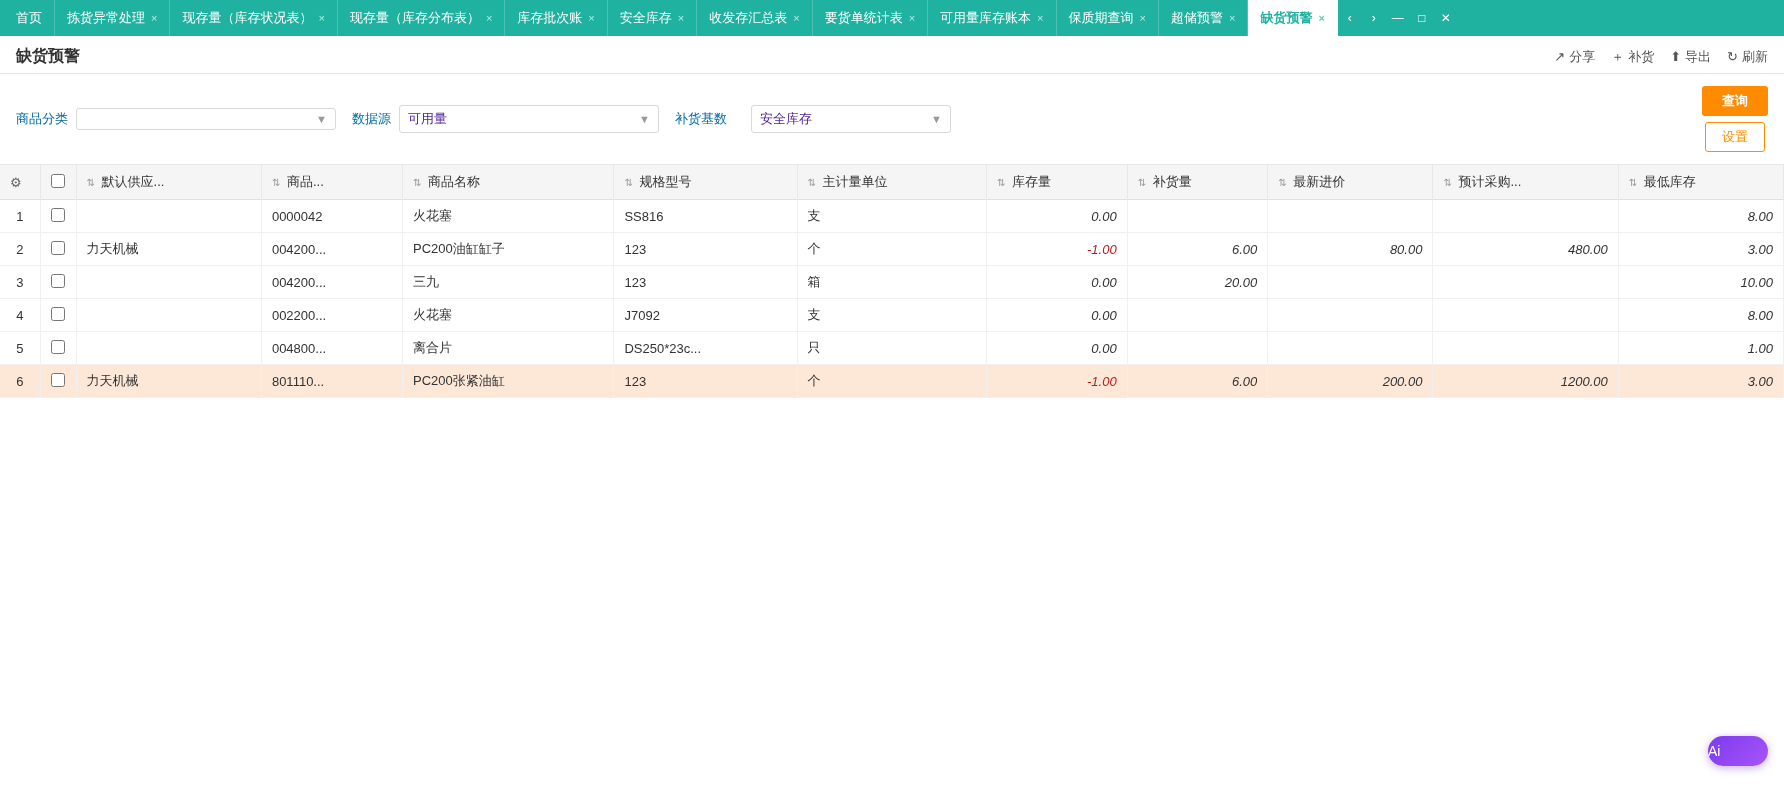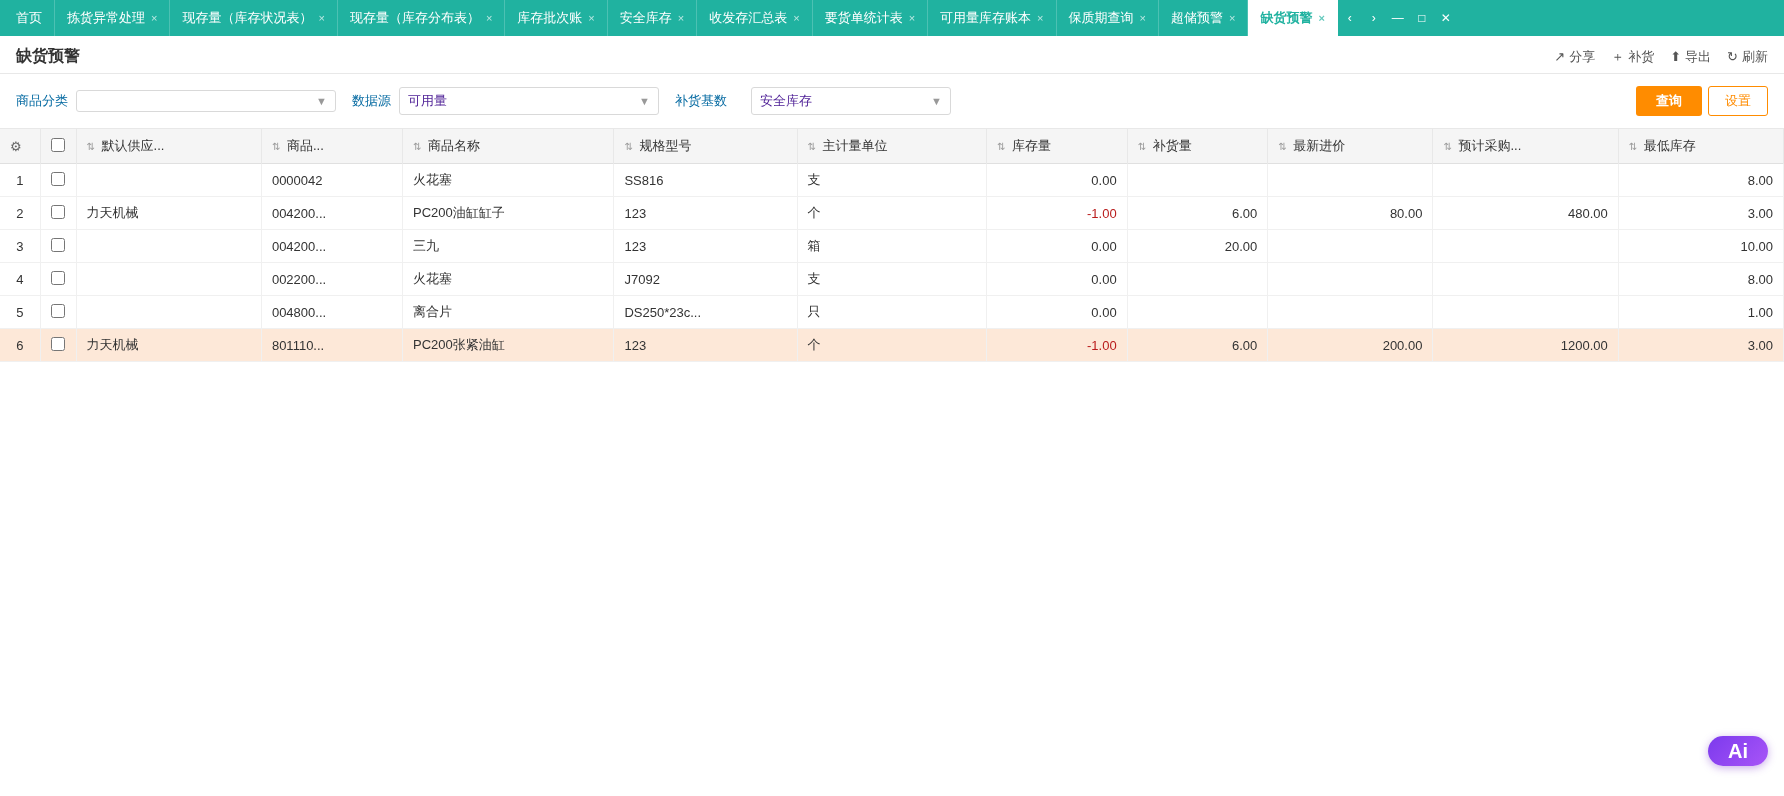--- a/index.html
+++ b/index.html
@@ -135,21 +135,21 @@
       border: 1px solid #ff8c00;
       border-radius: 3px;
       padding: 5px 16px;
       cursor: pointer;
       font-size: 13px;
     }
 
     .filter-right-actions {
       margin-left: auto;
       display: flex;
-      flex-direction: row;
+      flex-direction: column;
       gap: 6px;
       align-items: center;
     }
 
     
     .table-container {
       padding: 0 0;
       overflow-x: auto;
     }
     table {
@@ -174,21 +174,21 @@
     tbody tr {
       border-bottom: 1px solid #f0f0f0;
     }
     tbody tr.highlighted { background: #fde8d8; }
     tbody td {
       padding: 7px 10px;
       border-right: 1px solid #f0f0f0;
       color: #333;
       white-space: nowrap;
     }
-    .td-number { text-align: right; }
+    .td-number { text-align: right; font-style: italic; }
     .td-center { text-align: center; }
 
     
     .cb { width: 14px; height: 14px; cursor: pointer; }
 
     
     .gear-icon { cursor: pointer; color: #666; }
 
     
     .val-negative { color: #b91c1c; }
@@ -197,24 +197,23 @@
     .ai-bubble {
       position: fixed;
       right: 16px;
       bottom: 30px;
       width: 60px;
       height: 30px;
       background: linear-gradient(135deg, #7c3aed, #a855f7);
       border-radius: 20px;
       display: flex;
       align-items: center;
-      justify-content: center;
       color: #fff;
-      font-size: 20px;
-      font-weight: bold;
+      font-size: 14px;
+      font-weight: normal;
       cursor: pointer;
       box-shadow: 0 2px 8px rgba(120,50,200,0.4);
     }
   </style>
 </head>
 <body>
 
 <div class="tab-bar">
   <div class="tab-item">
     <span>首页</span>

